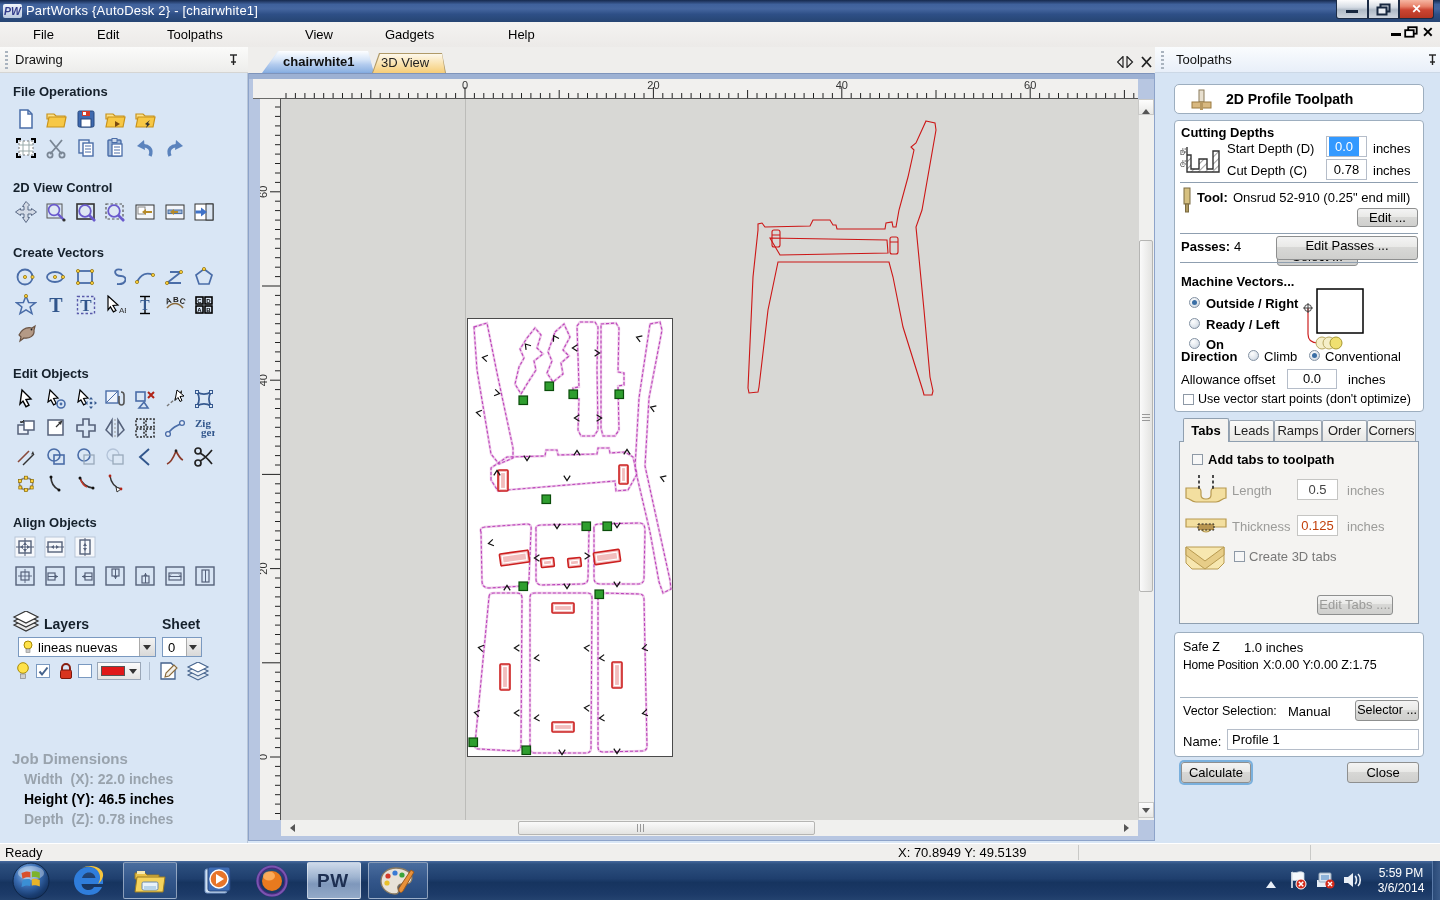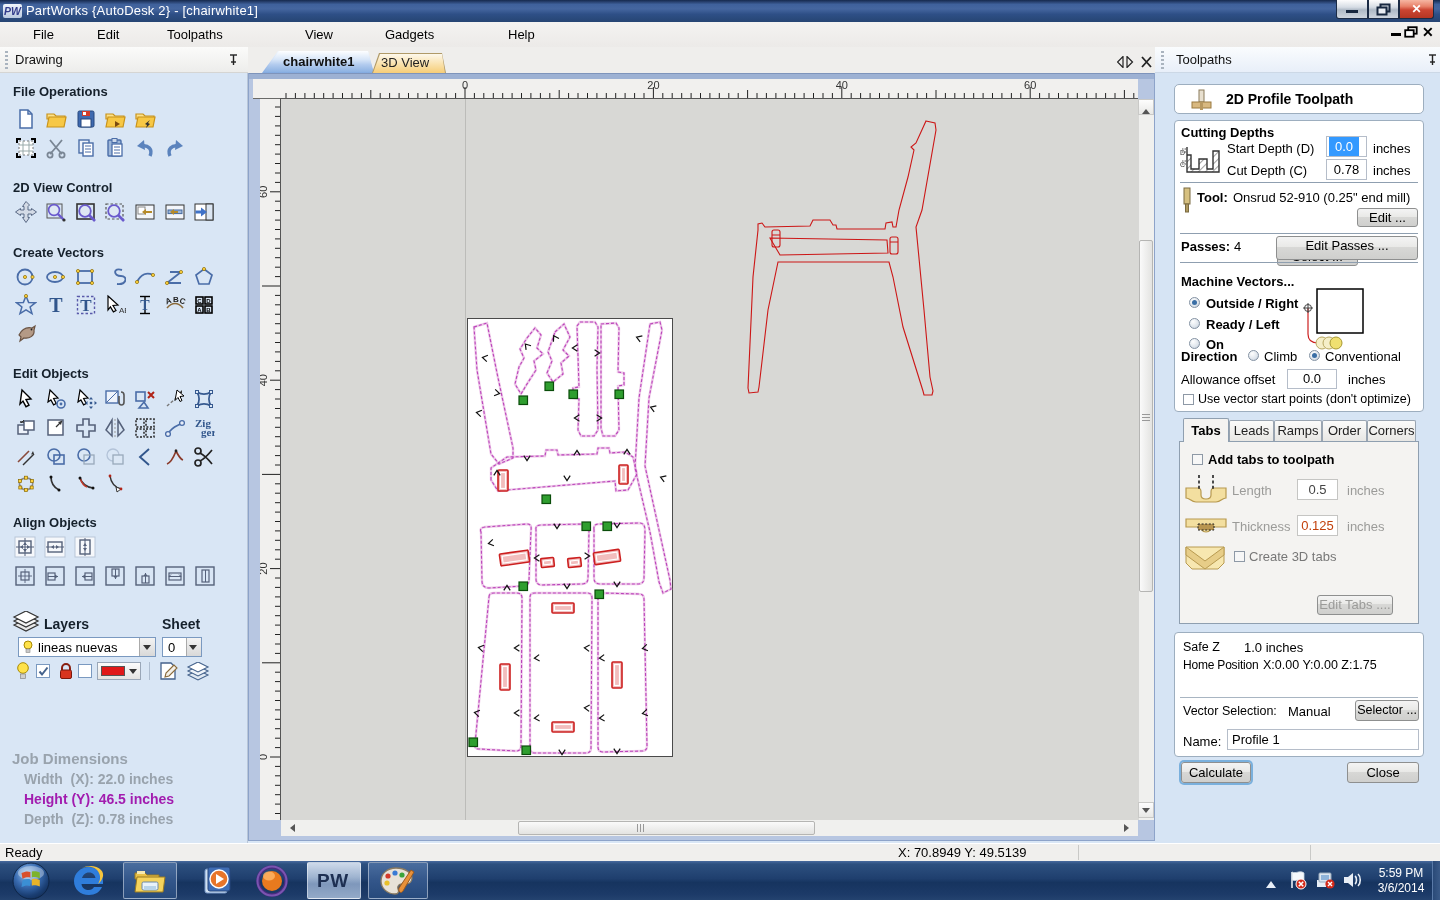--- a/index.html
+++ b/index.html
@@ -485,21 +485,21 @@
   </svg>
 <svg class="abs" style="left:186px;top:662px;" width="24" height="19" viewBox="0 0 24 19">
     <g stroke="#44628c" fill="#fff" stroke-width="1.1">
       <path d="M2 13l10-5 10 5-10 5z" fill="#dfe8f2"></path>
       <path d="M2 9l10-5 10 5-10 5z" fill="#eef3f9"></path>
       <path d="M2 5l10-5 10 5-10 5z"></path>
     </g>
   </svg>
 <div class="abs" style="left:12px;top:750px;font-size:15px;font-weight:bold;color:#99a3ad;">Job Dimensions</div>
 <div class="abs" style="left:24px;top:771px;font-size:14px;font-weight:bold;color:#99a3ad;">Width&nbsp; (X): 22.0 inches</div>
-<div class="abs" style="left:24px;top:791px;font-size:14px;font-weight:bold;color:#a21caf;">Height (Y): 46.5 inches</div>
+<div class="abs" style="left:24px;top:791px;font-size:14px;font-weight:bold;color:#000000;">Height (Y): 46.5 inches</div>
 <div class="abs" style="left:24px;top:811px;font-size:14px;font-weight:bold;color:#99a3ad;">Depth&nbsp; (Z): 0.78 inches</div>
 <div class="abs" style="left:248px;top:47px;width:907px;height:26px;background:#efeeec;"></div>
 <div class="abs" style="left:248px;top:73px;width:907px;height:768px;background:#b7c6e1;border:1px solid #8da3c9;"></div>
 <div class="abs" style="left:249px;top:73px;width:905px;height:6px;background:#9db1d3;border-top:1px solid #7e94bb;"></div>
 <div class="abs" style="left:262px;top:51px;width:112px;height:22px;background:linear-gradient(180deg,#f0f6fe,#cfe0f7 40%,#a9c4ec 65%,#82aae0);clip-path:polygon(16px 0,106px 0,112px 100%,0 100%);border-radius:0;"></div>
 <div class="abs" style="left:263px;top:51px;width:110px;height:21px;background:linear-gradient(180deg,#fdfeff,#d8e6f8 40%,#b2cbee 65%,#8cb1e2);clip-path:polygon(16px 0,105px 0,110px 100%,1px 100%);"></div>
 <div class="abs" style="left:283px;top:54px;font-size:13px;font-weight:bold;color:#101010;">chairwhite1</div>
 <div class="abs" style="left:372px;top:53px;width:74px;height:20px;background:#b09a68;clip-path:polygon(7px 0,70px 0,74px 100%,0 100%);"></div>
 <div class="abs" style="left:373px;top:54px;width:72px;height:19px;background:linear-gradient(180deg,#fdf8ec,#fae3b0 50%,#f6cd77);clip-path:polygon(7px 0,69px 0,72px 100%,0 100%);"></div>
 <div class="abs" style="left:381px;top:55px;font-size:13px;color:#222;">3D View</div>

